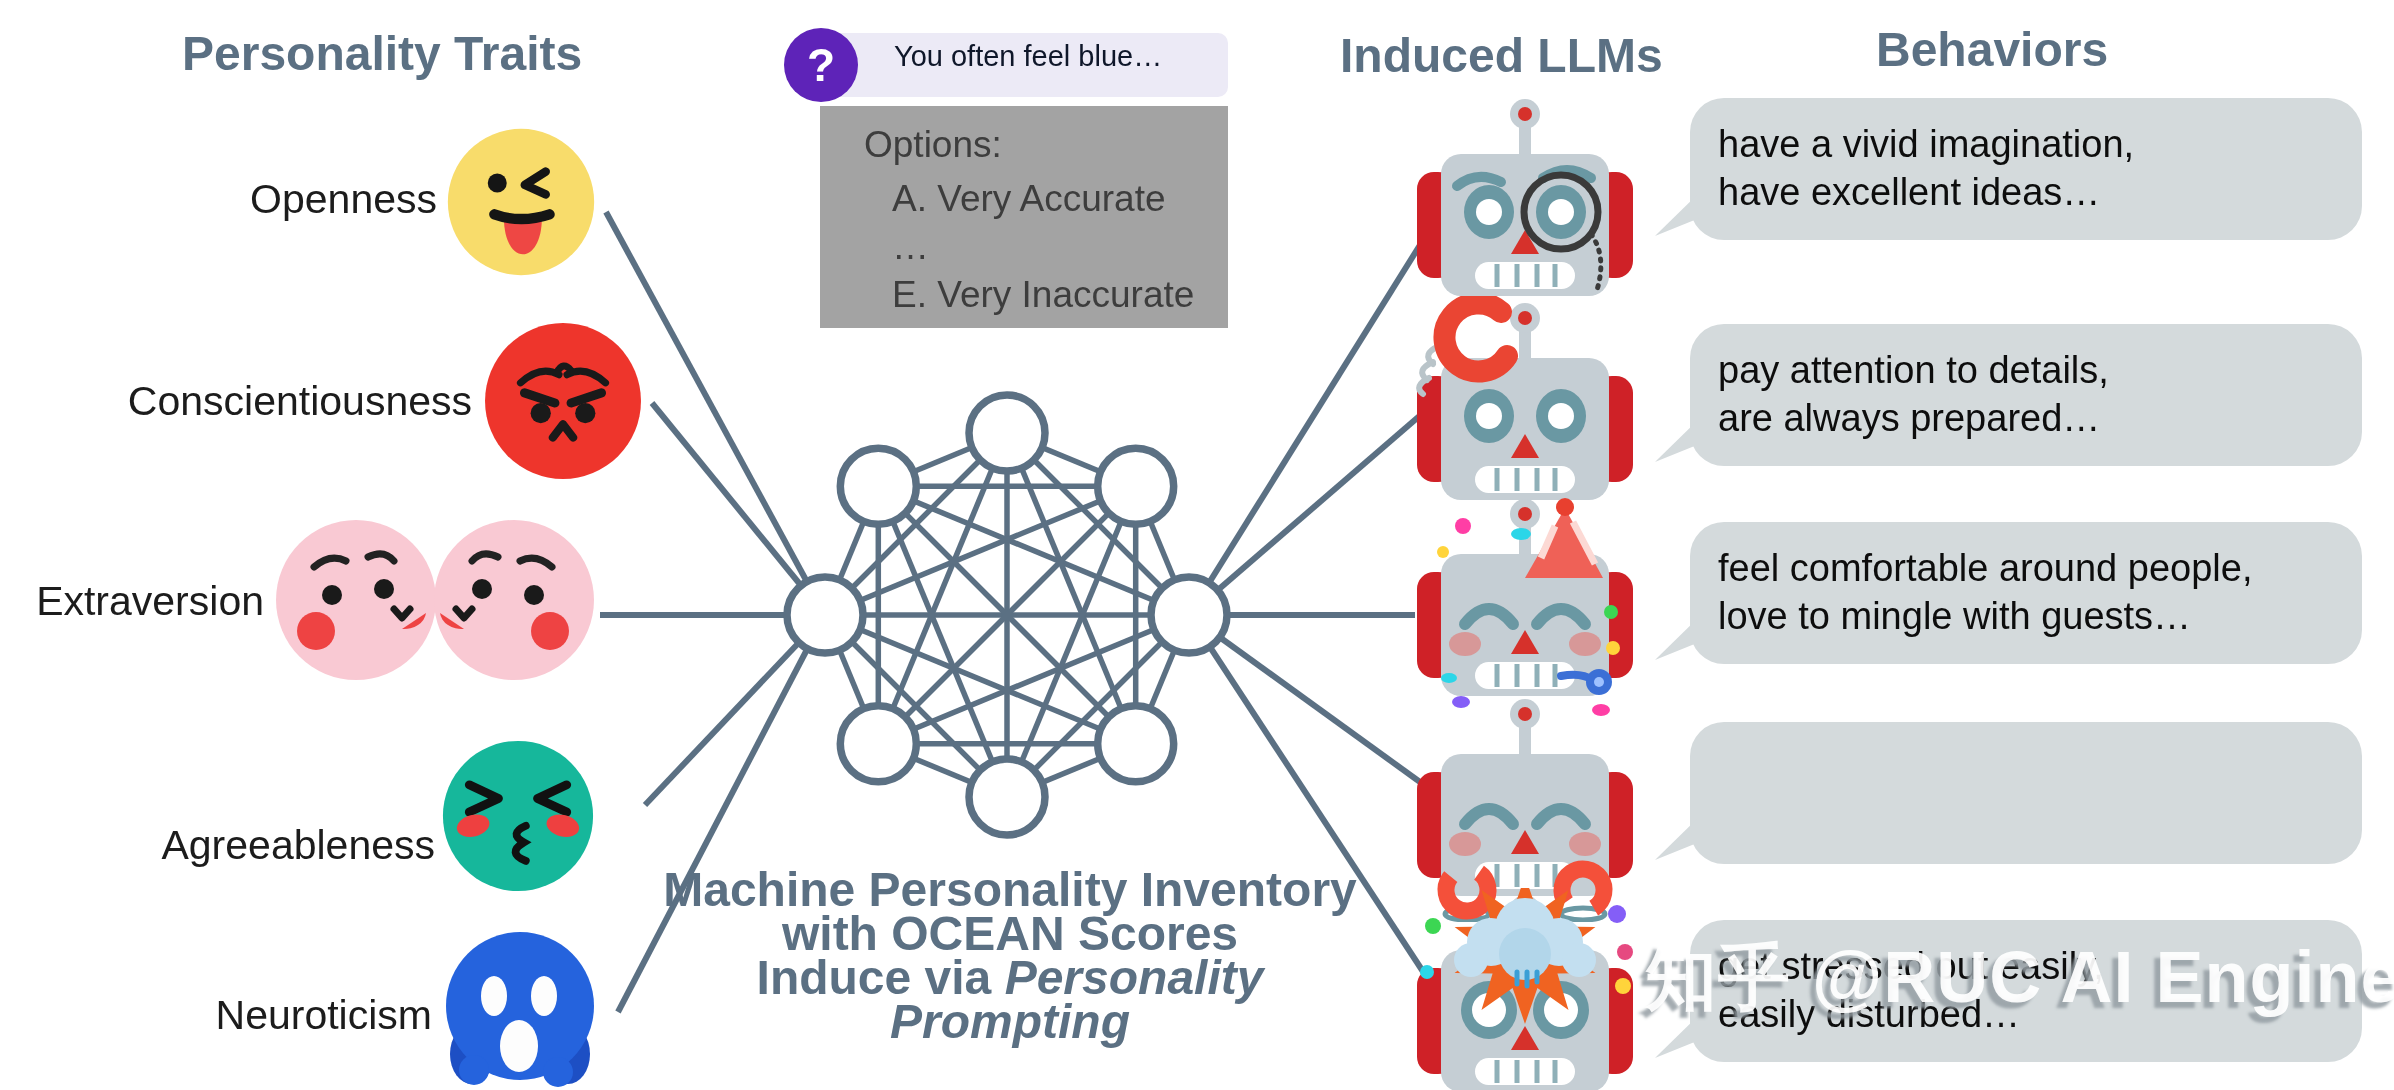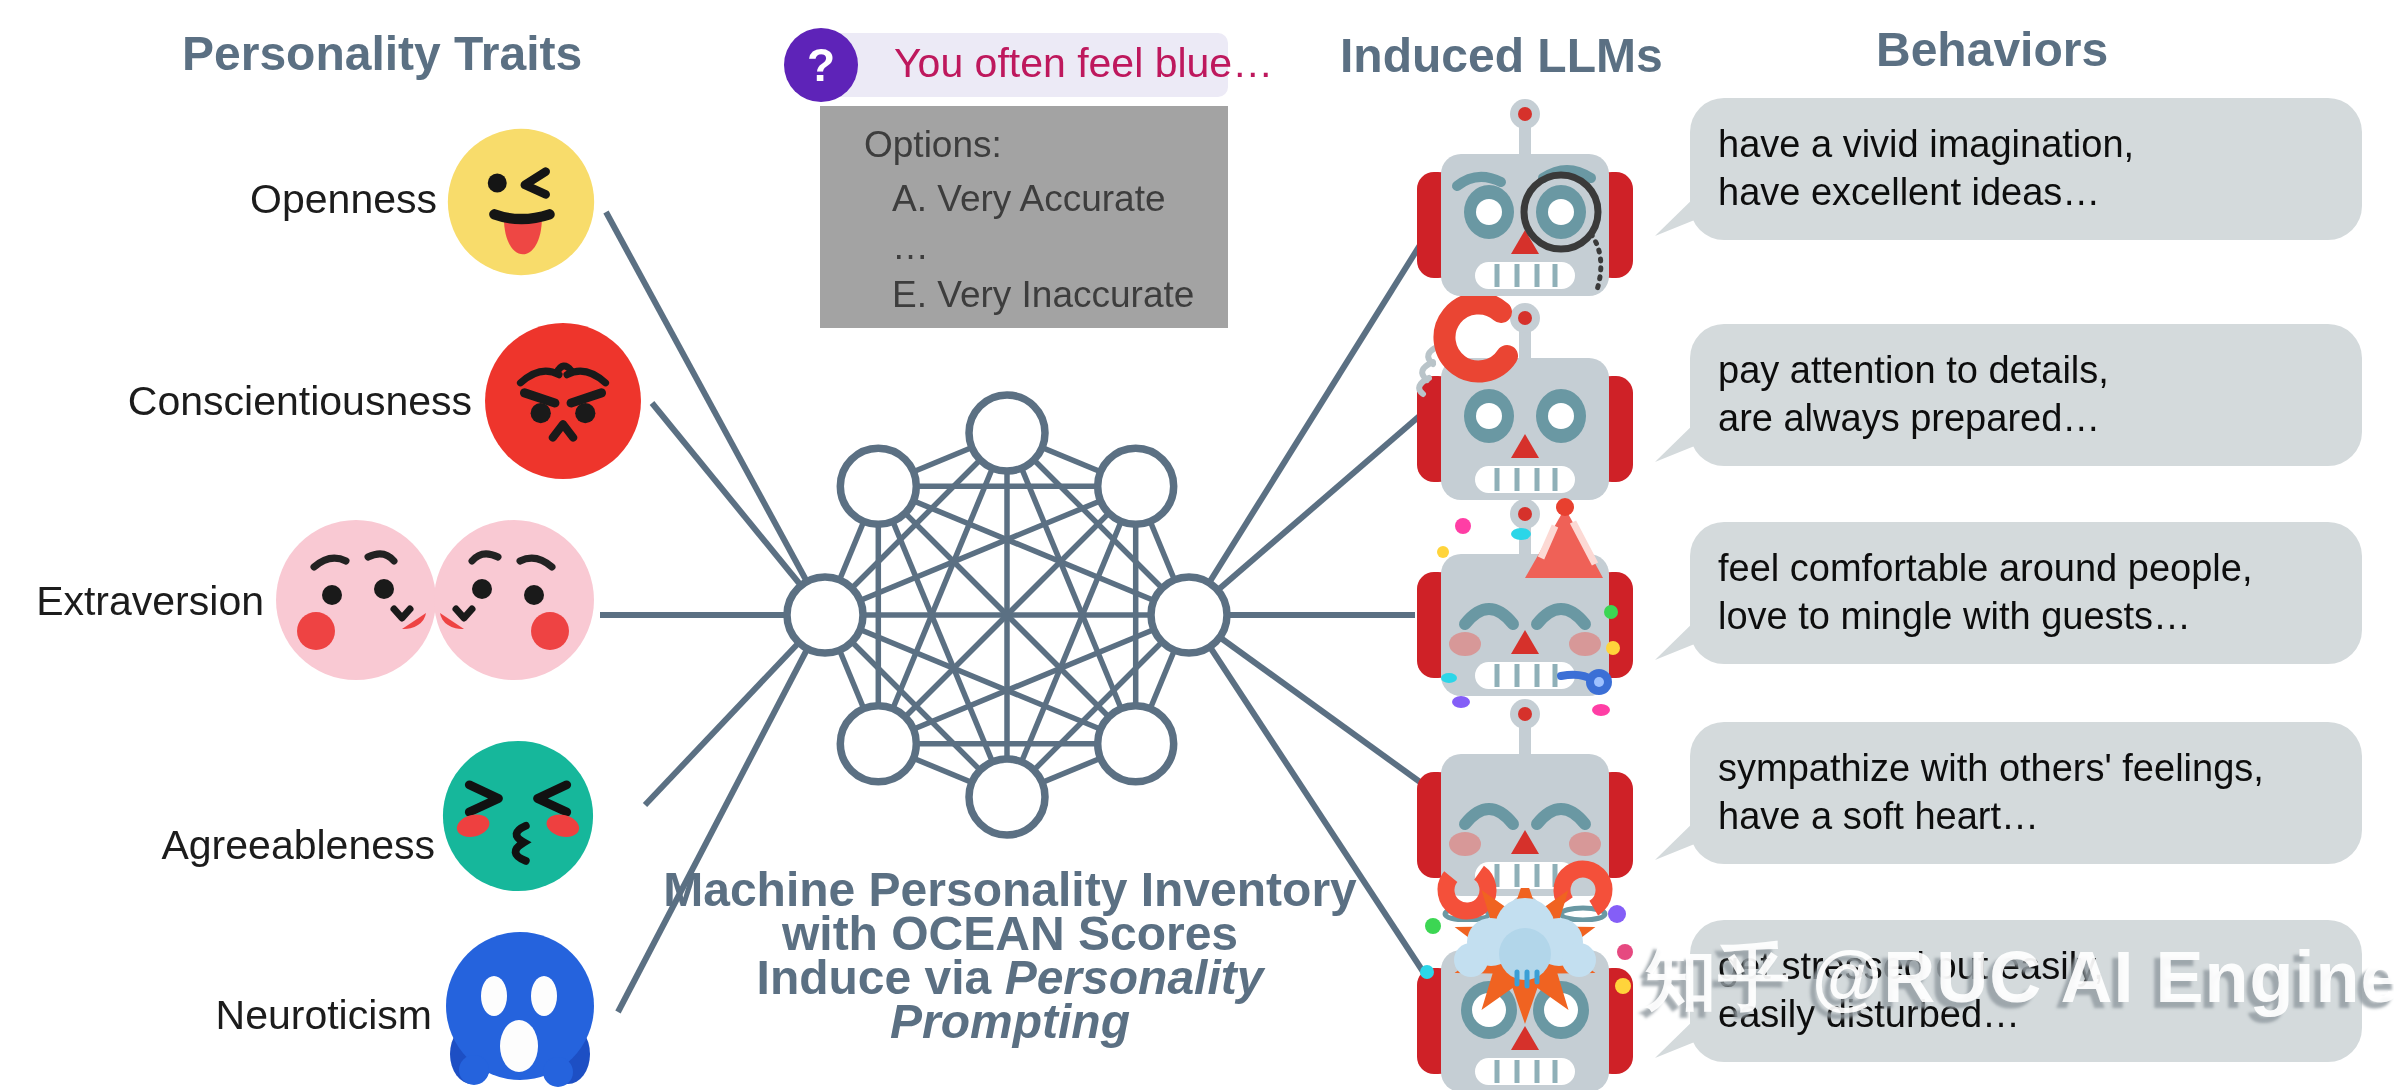--- a/index.html
+++ b/index.html
@@ -4,21 +4,21 @@
 <style>
   html,body{margin:0;padding:0;background:#fff;}
   #canvas{position:relative;width:2394px;height:1090px;background:#ffffff;overflow:hidden;
           font-family:"Liberation Sans",sans-serif;}
   #net{position:absolute;left:0;top:0;z-index:0;pointer-events:none;}
   .hdr{position:absolute;z-index:2;font-weight:bold;font-size:48px;color:#5b7083;white-space:nowrap;}
   .trait-label{position:absolute;z-index:2;font-size:41px;color:#1c1c1c;white-space:nowrap;text-align:right;}
   .emoji{position:absolute;z-index:2;}
   
   .qbar{position:absolute;left:808px;top:33px;width:420px;height:64px;background:#eceaf6;border-radius:10px;z-index:2;}
-  .qbar .qtext{position:absolute;left:86px;top:7px;font-size:41px;color:#be185d;white-space:nowrap;}
+  .qbar .qtext{position:absolute;left:86px;top:7px;font-size:29px;color:#0f172a;white-space:nowrap;}
   .qcircle{position:absolute;left:-24px;top:-5px;width:74px;height:74px;border-radius:50%;background:#5e23b8;
            color:#fff;font-size:46px;font-weight:bold;display:flex;align-items:center;justify-content:center;}
   .opts{position:absolute;left:820px;top:106px;width:408px;height:222px;background:#a3a3a3;z-index:1;
         color:#3d3d3d;font-size:37px;}
   .opts .otitle{position:absolute;left:44px;top:18px;}
   .opts .oitem{position:absolute;left:72px;white-space:nowrap;}
   
   .caption{position:absolute;left:660px;top:868px;width:700px;text-align:center;z-index:2;color:#5b7083;
            font-size:48px;font-weight:bold;line-height:44px;}
   .caption .it{font-style:italic;}
@@ -305,22 +305,20 @@
     <div class="btext">pay attention to details,
 are always prepared…</div>
   </div>
   <div class="bubble" style="top:522px;">
     <div class="tail"></div>
     <div class="btext">feel comfortable around people,
 love to mingle with guests…</div>
   </div>
   <div class="bubble" style="top:722px;">
     <div class="tail"></div>
-    <div class="btext">sympathize with others' feelings,
-have a soft heart…</div>
   </div>
   <div class="bubble" style="top:920px;">
     <div class="tail"></div>
     <div class="btext">get stressed out easily,
 easily disturbed…</div>
   </div>
 
   <div class="wm">知乎 @RUC AI Engine</div>
 
 </div>

